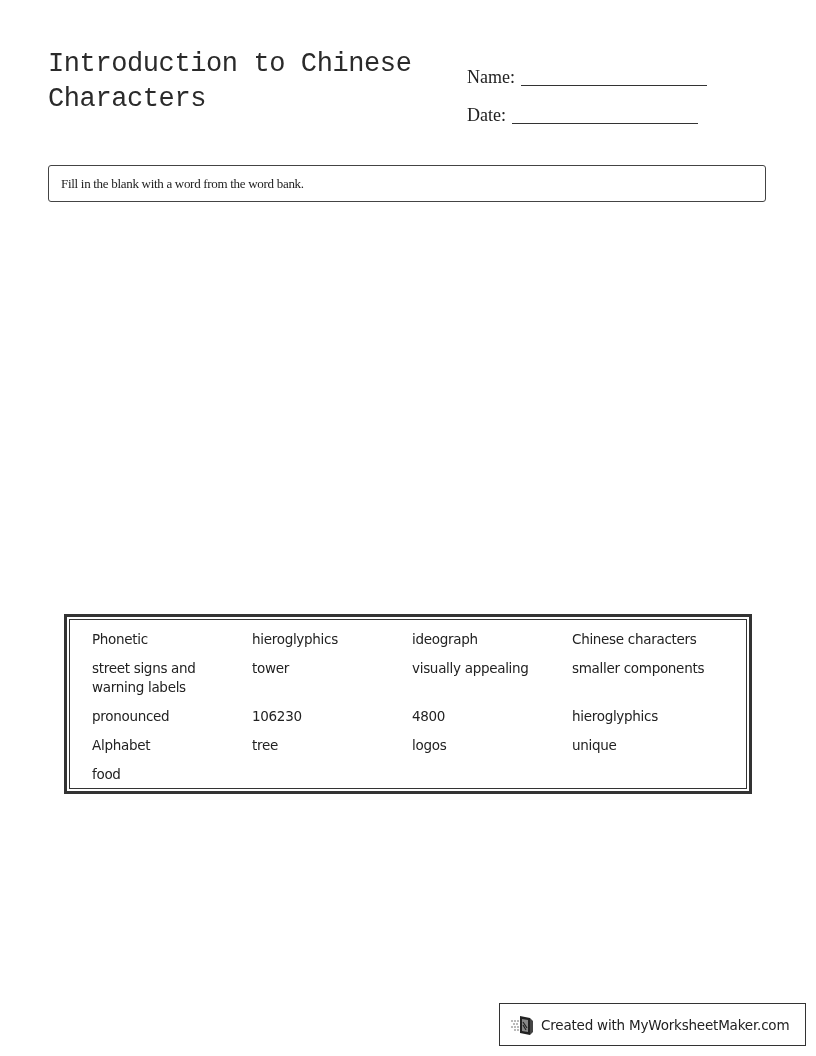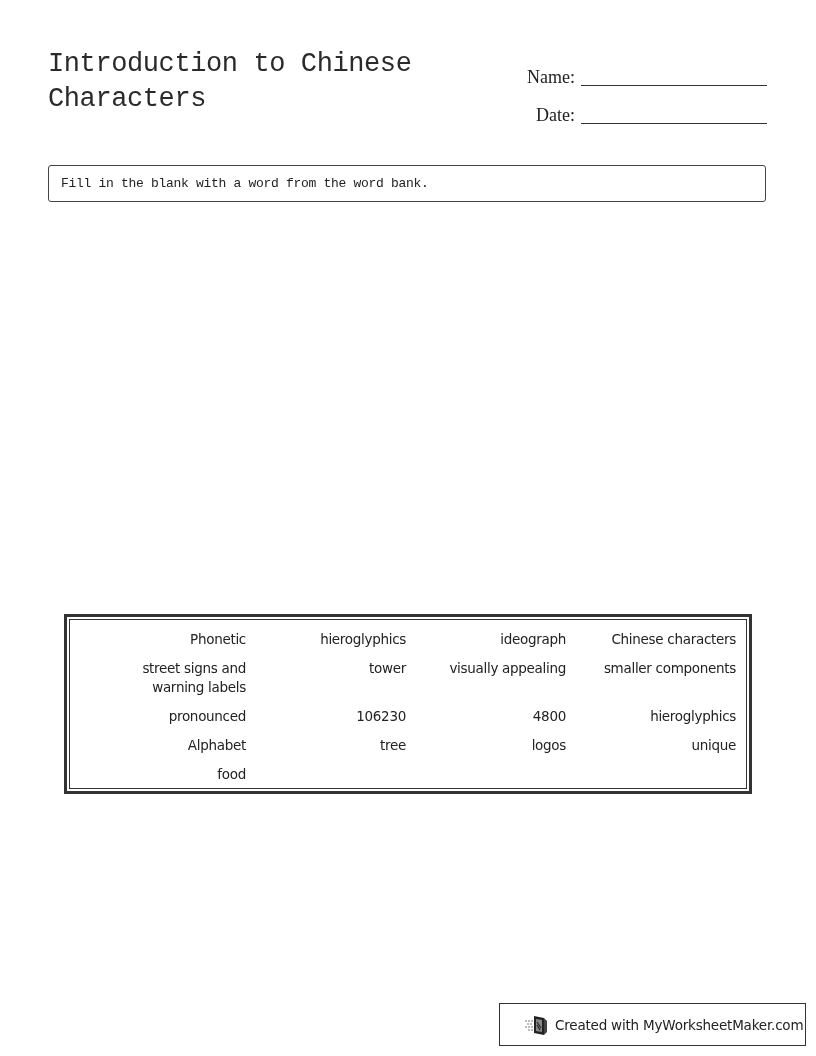--- a/index.html
+++ b/index.html
@@ -29,21 +29,21 @@
       margin: 0;
     }
     .meta {
       position: absolute;
       right: 49px;
       top: 50px;
       width: 300px;
     }
     .meta-row {
       display: flex;
-      justify-content: flex-end;
+      justify-content: flex-start;
       align-items: flex-end;
       height: 38px;
     }
     .meta-label {
       font-family: "Liberation Serif", serif;
       font-size: 18px;
       color: #222;
       margin-right: 6px;
       line-height: 22px;
     }
@@ -58,21 +58,21 @@
       left: 48px;
       top: 165px;
       width: 718px;
       height: 37px;
       box-sizing: border-box;
       border: 1.5px solid #444;
       border-radius: 3px;
       padding: 16px 12px;
       display: flex;
       align-items: center;
-      font-family: Liberation Mono, monospace;
+      font-family: Liberation Serif, serif;
       font-size: 13px;
       letter-spacing: -0.3px;
       color: #222;
     }
     .wordbank-outer {
       position: absolute;
       left: 64px;
       top: 614px;
       width: 688px;
       height: 180px;
@@ -93,33 +93,32 @@
       row-gap: 0;
     }
     .wb-cell {
       font-family: "DejaVu Sans", sans-serif;
       font-size: 13.5px;
       letter-spacing: -0.3px;
       line-height: 19px;
       color: #222;
       padding-bottom: 10px;
       padding-right: 6px;
-      text-align: right;
     }
     .footer {
       position: absolute;
       left: 499px;
       top: 1003px;
       width: 307px;
       height: 43px;
       box-sizing: border-box;
       border: 1.5px solid #333;
       display: flex;
       align-items: center;
-      padding-left: 24px;
+      padding-left: 10px;
       font-family: "DejaVu Sans", sans-serif;
       font-size: 13.5px;
       letter-spacing: -0.2px;
       color: #222;
     }
     .footer-icon {
       width: 24px;
       height: 22px;
       margin-right: 7px;
       display: inline-block;

